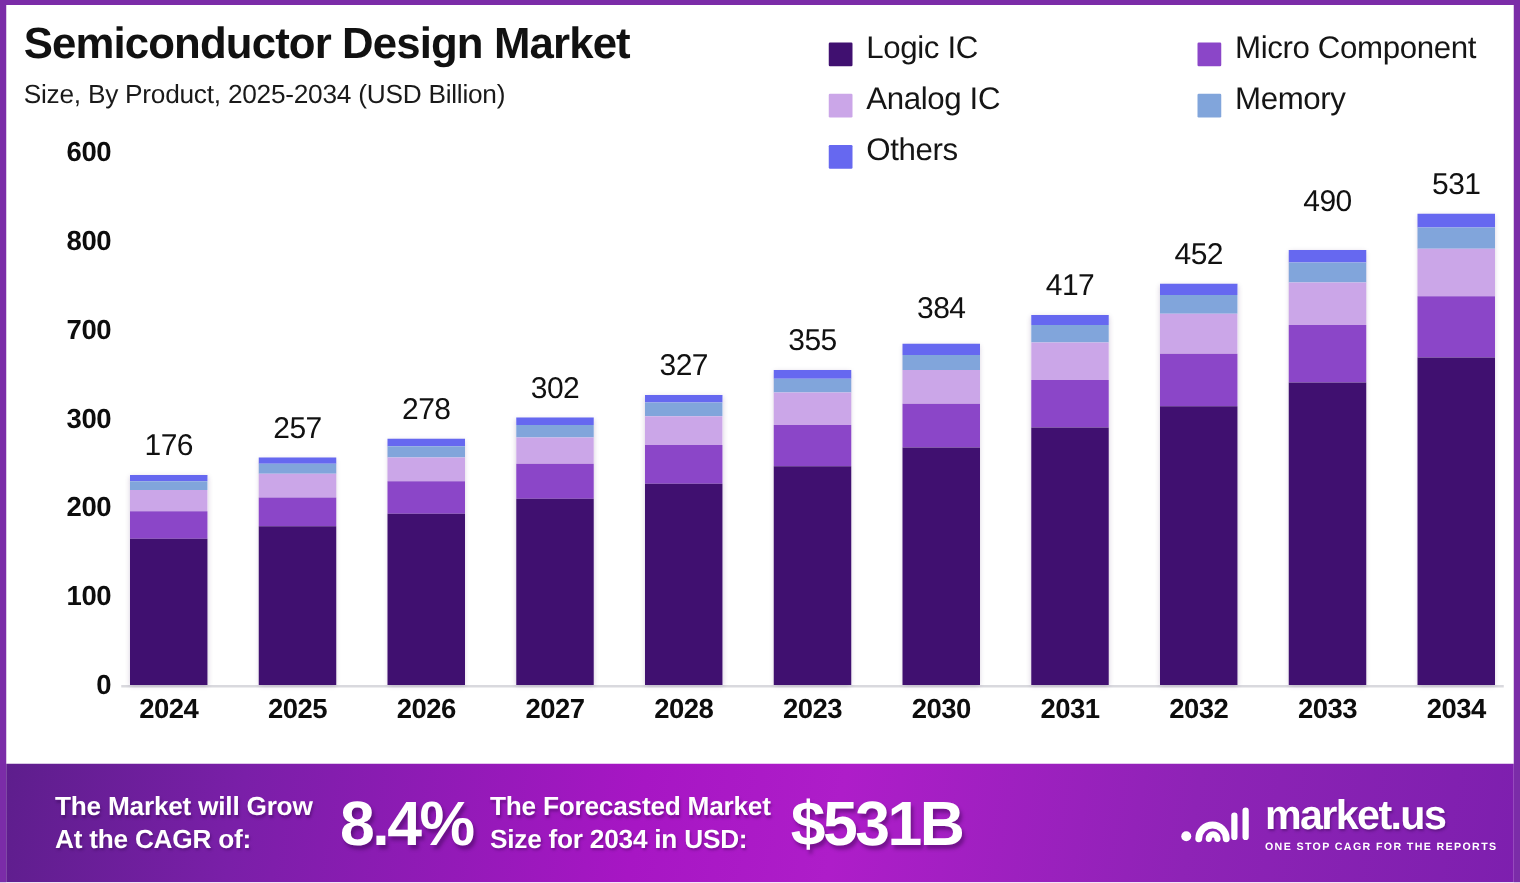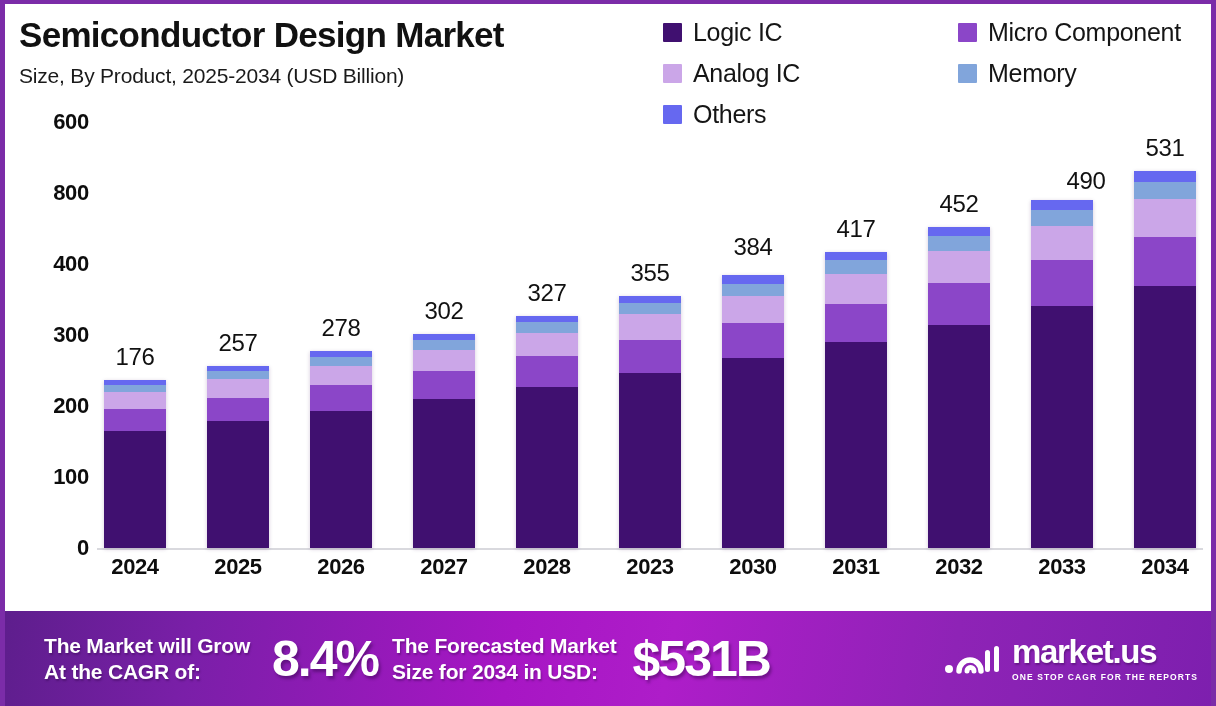--- a/index.html
+++ b/index.html
@@ -58,21 +58,21 @@
     left: 614px;
     top: 8px;
     width: 590px;
     display: flex;
     flex-wrap: wrap;
     align-content: flex-start;
   }
 
   .legend-item {
     display: flex;
-    align-items: center;
+    align-items: flex-end;
     height: 41px;
     width: 50%;
     padding-left: 44px;
   }
 
   .legend-swatch {
     width: 19px;
     height: 19px;
     flex: 0 0 19px;
     margin-right: 11px;
@@ -288,21 +288,21 @@
         </div>
       </div>
   </div>
 
   <div class="plot">
     <div class="y-axis" id="y-axis">
         <div class="y-tick" style="top: 426px;">0</div>
         <div class="y-tick" style="top: 355px;">100</div>
         <div class="y-tick" style="top: 284px;">200</div>
         <div class="y-tick" style="top: 213px;">300</div>
-        <div class="y-tick" style="top: 142px;">400</div>
+        <div class="y-tick" style="top: 142px;">700</div>
         <div class="y-tick" style="top: 71px;">800</div>
         <div class="y-tick" style="top: 0px;">600</div>
       </div>
     <div class="baseline"></div>
     <div class="bars" id="bars">
         <div class="bar-group">
           <div class="bar-value" style="bottom: 177.27px;">176</div>
           <div class="bar-stack" style="height: 168.27px;">
             <div class="seg" style="background: rgb(102, 104, 240); height: 2.95359%;"></div>
             <div class="seg" style="background: rgb(129, 165, 219); height: 4.21941%;"></div>
@@ -385,21 +385,21 @@
           <div class="bar-value" style="bottom: 329.92px;">452</div>
           <div class="bar-stack" style="height: 320.92px;">
             <div class="seg" style="background: rgb(102, 104, 240); height: 2.87611%;"></div>
             <div class="seg" style="background: rgb(129, 165, 219); height: 4.64602%;"></div>
             <div class="seg" style="background: rgb(203, 166, 232); height: 9.95575%;"></div>
             <div class="seg" style="background: rgb(139, 70, 200); height: 13.0531%;"></div>
             <div class="seg" style="background: rgb(64, 16, 112); height: 69.469%;"></div>
           </div>
         </div>
         <div class="bar-group">
-          <div class="bar-value" style="bottom: 353px; margin-left: 24px;">490</div>
+          <div class="bar-value" style="bottom: 372px;">490</div>
           <div class="bar-stack" style="height: 347.9px;">
             <div class="seg" style="background: rgb(102, 104, 240); height: 2.85714%;"></div>
             <div class="seg" style="background: rgb(129, 165, 219); height: 4.4898%;"></div>
             <div class="seg" style="background: rgb(203, 166, 232); height: 10%;"></div>
             <div class="seg" style="background: rgb(139, 70, 200); height: 13.0612%;"></div>
             <div class="seg" style="background: rgb(64, 16, 112); height: 69.5918%;"></div>
           </div>
         </div>
         <div class="bar-group">
           <div class="bar-value" style="bottom: 386.01px; margin-top: 20px;">531</div>

